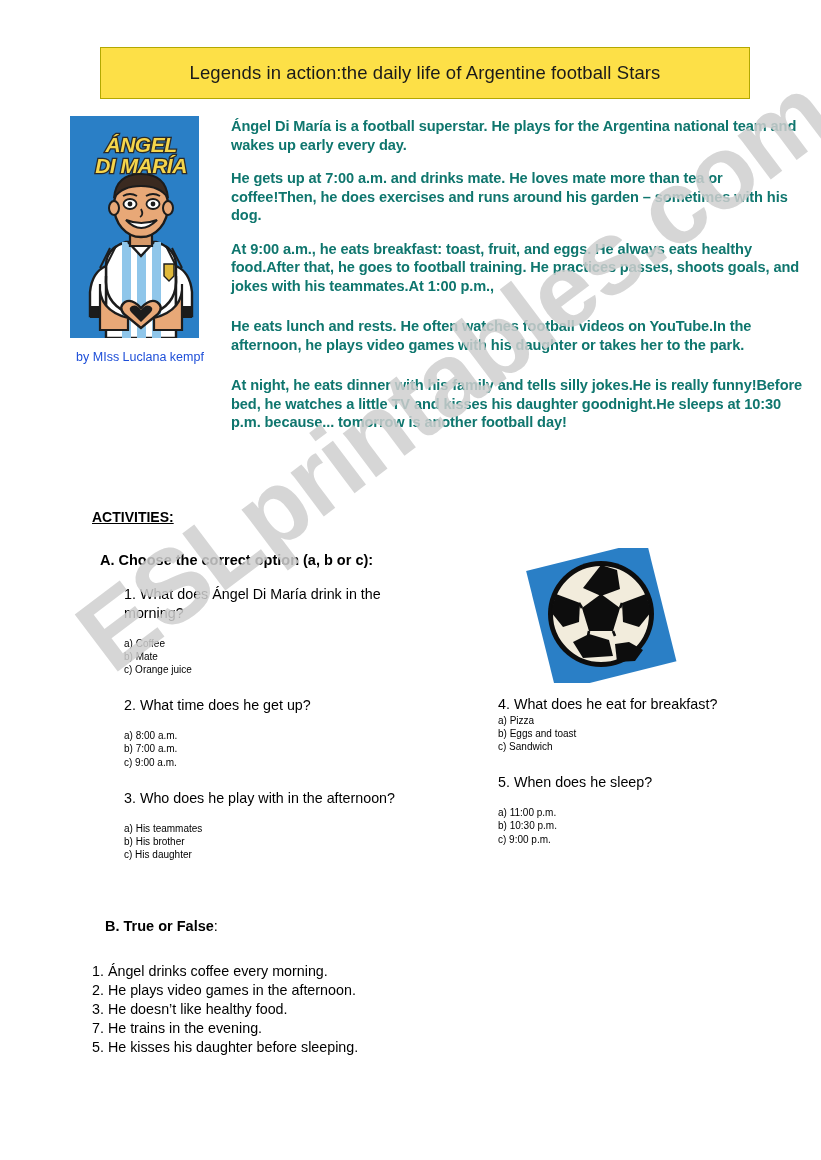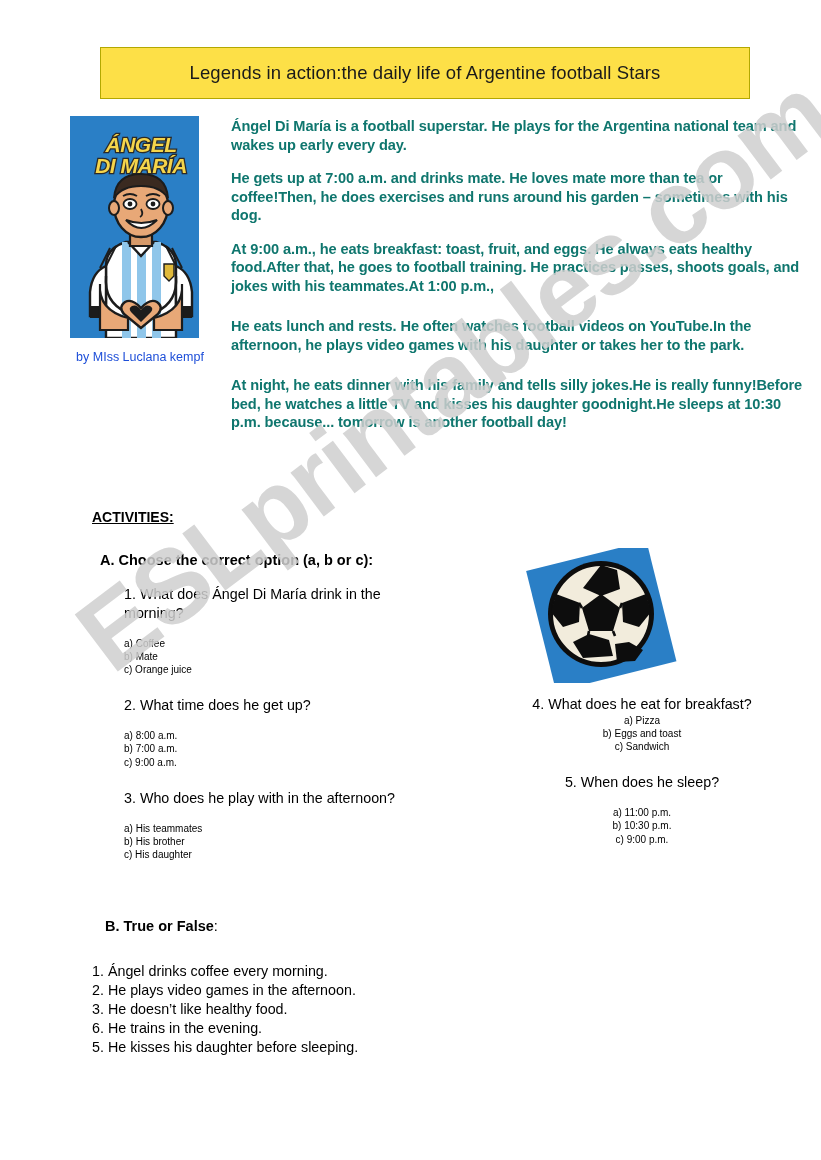--- a/index.html
+++ b/index.html
@@ -133,21 +133,20 @@
     top: 585px;
     width: 330px;
     z-index: 3;
   }
   #col-right {
     position: absolute;
     left: 466px;
     top: 695px;
     width: 320px;
     z-index: 3;
-    text-align: center;
   }
   .q-block { margin-bottom: 20px; margin-left: 32px; }
   .q-text {
     font-size: 14.3px;
     line-height: 1.32;
     margin-bottom: 14px;
   }
   .q-text.tight { margin-bottom: 0; }
   .opt {
     font-size: 10px;
@@ -340,15 +339,15 @@
 </div>
 
 <div id="section-b-heading">
   <span>B. True or False</span><span class="colon">:</span>
 </div>
 
 <div id="tf-list">
   <div class="tf-item">1. Ángel drinks coffee every morning.</div>
   <div class="tf-item">2. He plays video games in the afternoon.</div>
   <div class="tf-item">3. He doesn’t like healthy food.</div>
-  <div class="tf-item">6. He trains in the evening.</div>
+  <div class="tf-item">7. He trains in the evening.</div>
   <div class="tf-item">5. He kisses his daughter before sleeping.</div>
 </div>
 
 </body></html>

